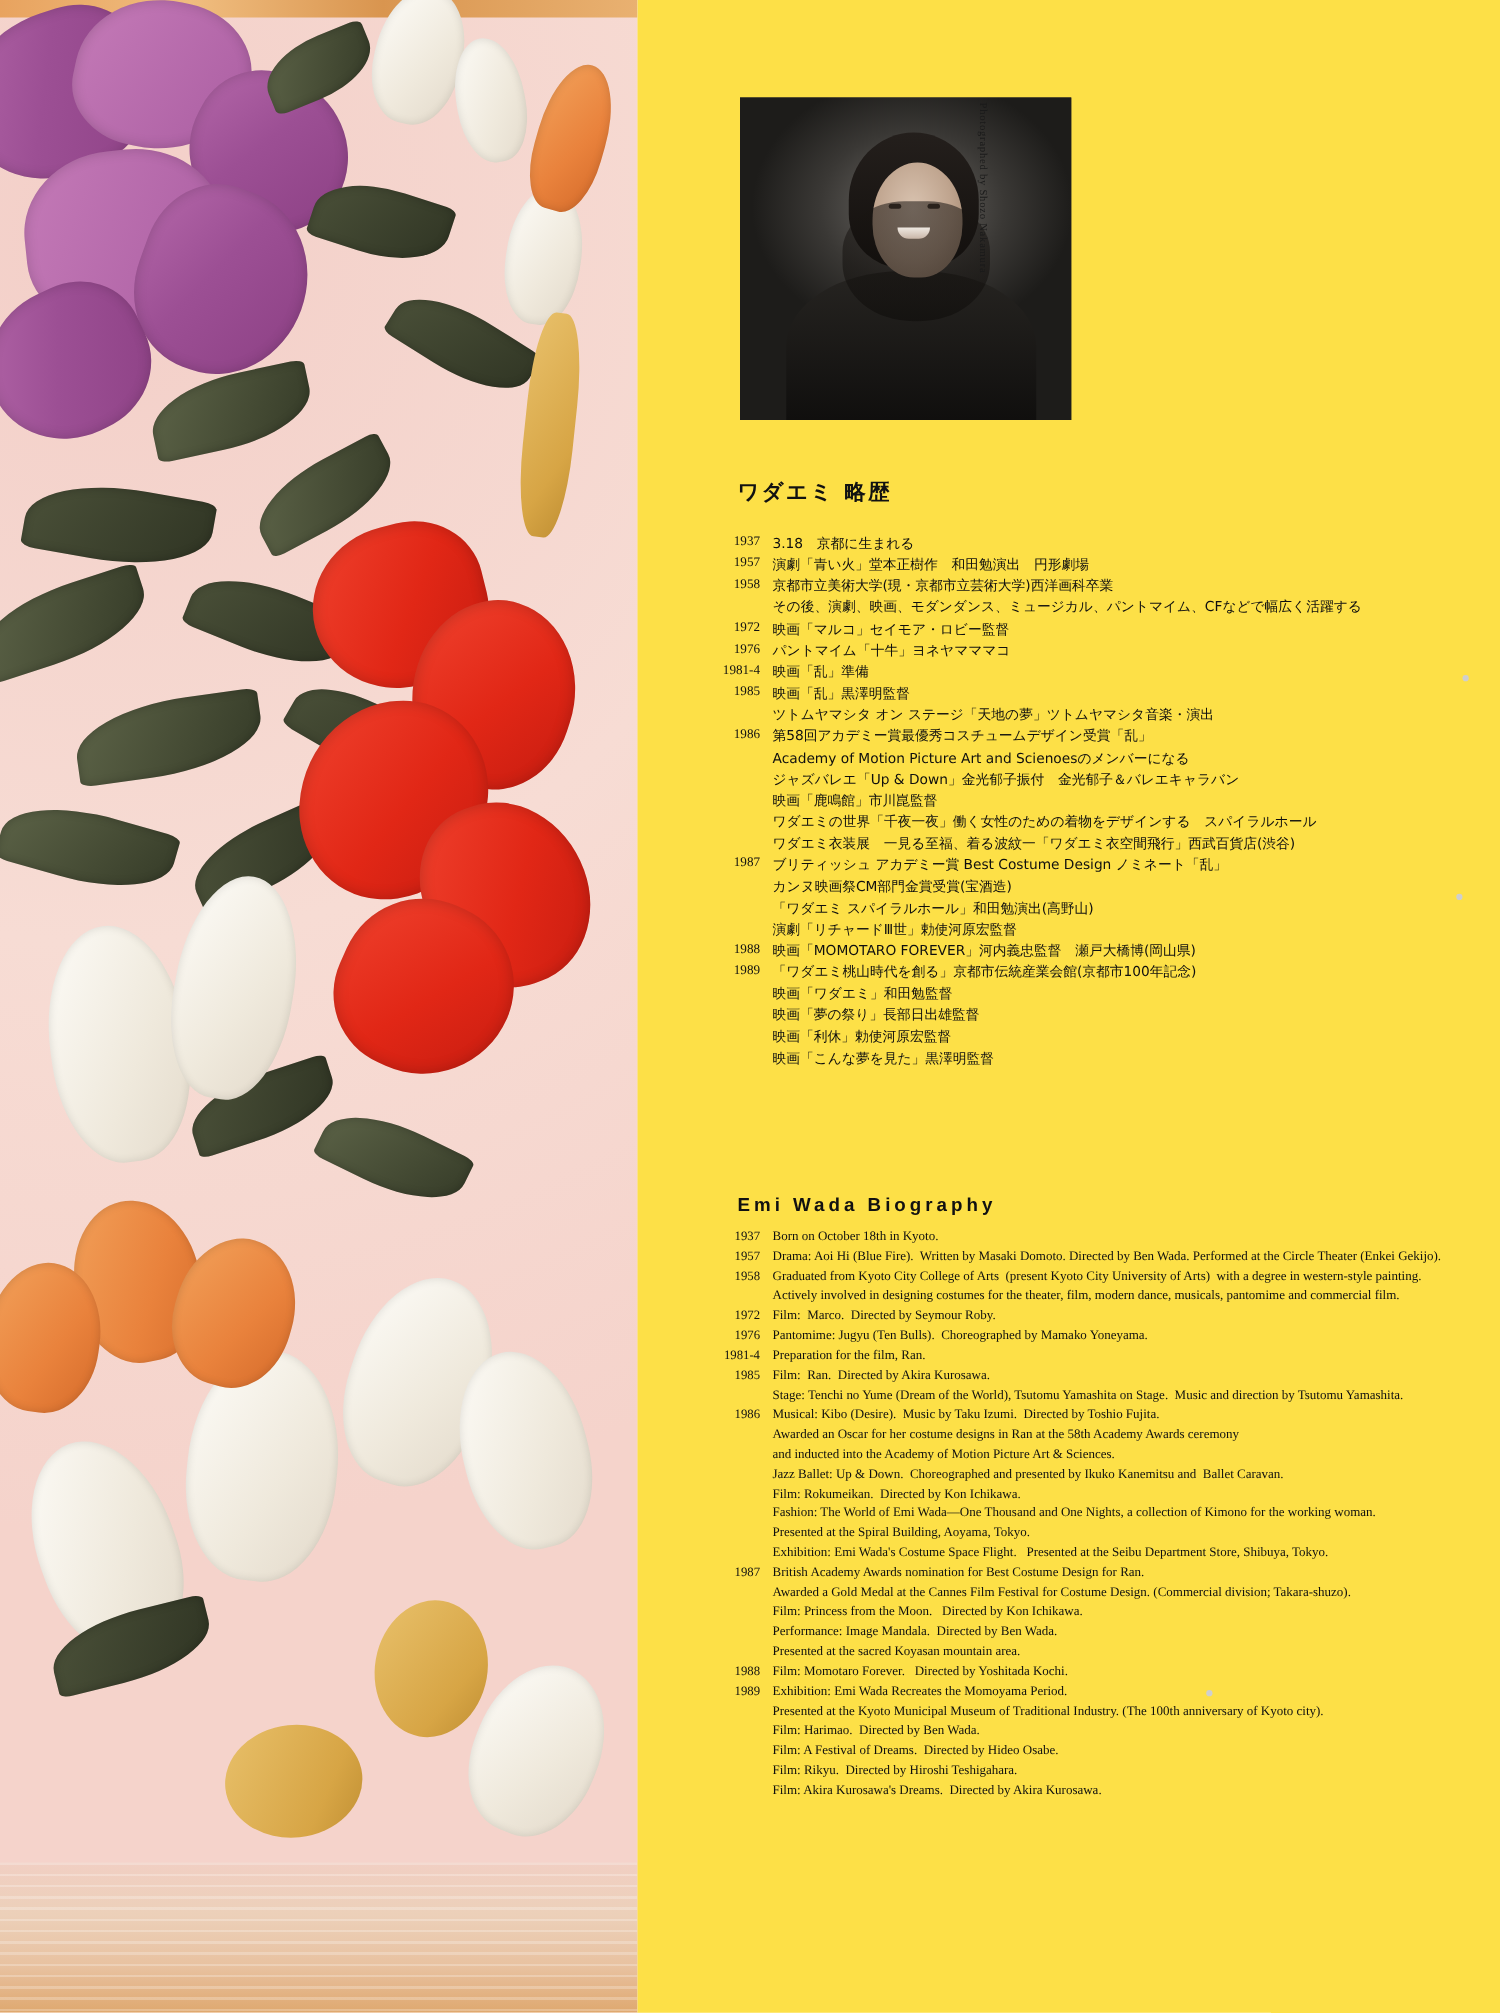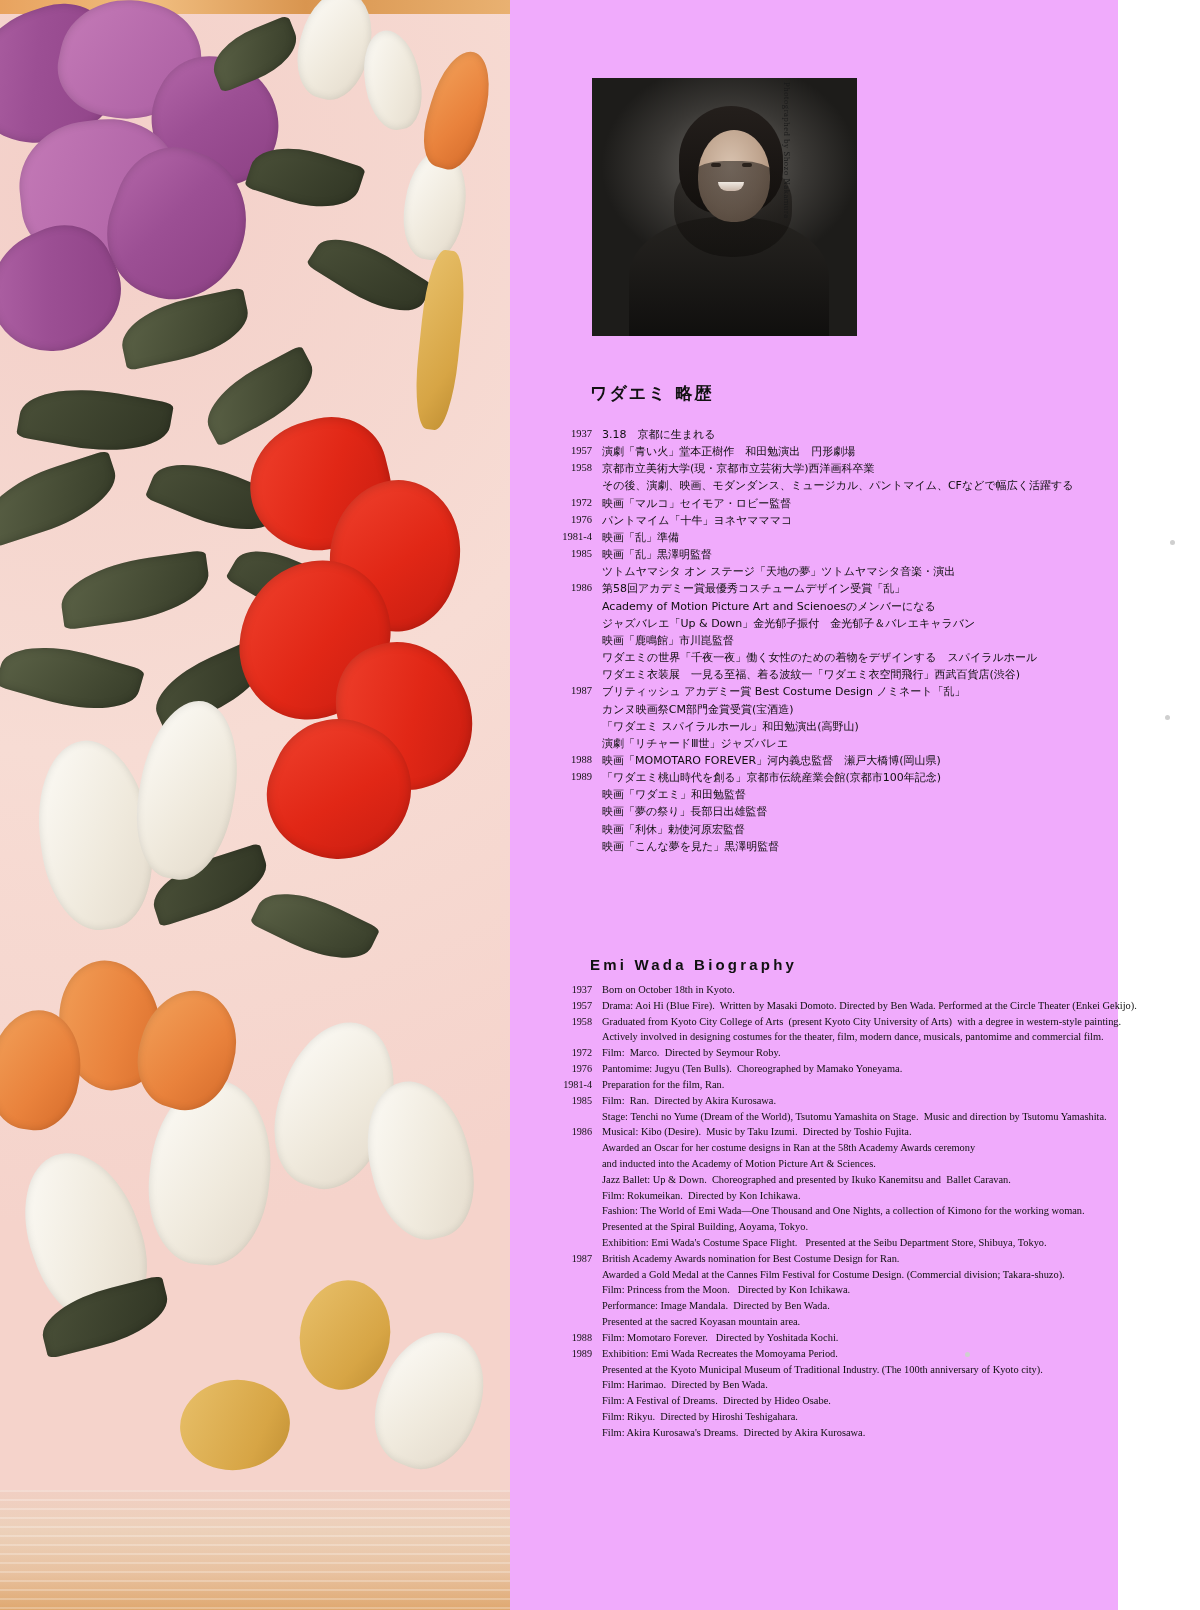--- a/index.html
+++ b/index.html
@@ -73,22 +73,22 @@
     background:linear-gradient(120deg,#f2a15a 0%,#e9823c 60%,#d66c2b 100%);
     box-shadow:inset 0 0 8px rgba(0,0,0,.15);
   }
   .gold {
     position:absolute;
     background:linear-gradient(120deg,#e8c06a 0%,#d7a545 70%,#c08f33 100%);
   }
 
   
   #right-panel {
-    position:absolute; left:510px; top:0; width:608px; height:1610px;
-    background:#f0abfc;
+    position:absolute; left:510px; top:0; width:690px; height:1610px;
+    background:#fde047;
   }
 
   #portrait-wrap {
     position:absolute; left:82px; top:78px; width:265px; height:258px;
   }
   #portrait {
     position:absolute; inset:0;
     background:
       radial-gradient(ellipse 62% 52% at 52% 34%, #6d6a66 0%, #3a3835 45%, #1d1c1a 78%),
       linear-gradient(180deg,#2c2b29 0%,#141312 100%);
@@ -131,21 +131,21 @@
     position:absolute; left:80px; top:382px;
     font-size:17px; letter-spacing:2px; color:#111;
     font-family:"DejaVu Sans", sans-serif; font-weight:600;
   }
   .sec-title-en {
     position:absolute; left:80px; top:956px;
     font-size:15px; letter-spacing:3.2px; color:#111;
     font-family:"Liberation Sans", sans-serif; font-weight:700;
   }
 
-  .cv { position:absolute; left:26px; width:640px; }
+  .cv { position:absolute; left:42px; width:640px; }
   #cv-ja { top:426px; }
   #cv-en { top:982px; }
 
   .row { display:flex; align-items:flex-start; }
   .year {
     width:66px; flex:0 0 66px; text-align:right; padding-right:10px;
     font-size:10.5px; color:#111; line-height:1.55;
     font-family:"Liberation Serif", serif;
   }
   .entries { flex:1 1 auto; }
@@ -296,21 +296,21 @@
           <div class="line">ワダエミの世界「千夜一夜」働く女性のための着物をデザインする　スパイラルホール</div>
           <div class="line">ワダエミ衣装展　一見る至福、着る波紋一「ワダエミ衣空間飛行」西武百貨店(渋谷)</div>
         </div>
       </div>
       <div class="row">
         <div class="year">1987</div>
         <div class="entries">
           <div class="line">ブリティッシュ アカデミー賞 Best Costume Design ノミネート「乱」</div>
           <div class="line">カンヌ映画祭CM部門金賞受賞(宝酒造)</div>
           <div class="line">「ワダエミ スパイラルホール」和田勉演出(高野山)</div>
-          <div class="line">演劇「リチャードⅢ世」ジャズバレエ</div>
+          <div class="line">演劇「リチャードⅢ世」勅使河原宏監督</div>
         </div>
       </div>
       <div class="row">
         <div class="year">1988</div>
         <div class="entries">
           <div class="line">映画「MOMOTARO FOREVER」河内義忠監督　瀬戸大橋博(岡山県)</div>
         </div>
       </div>
       <div class="row">
         <div class="year">1989</div>

